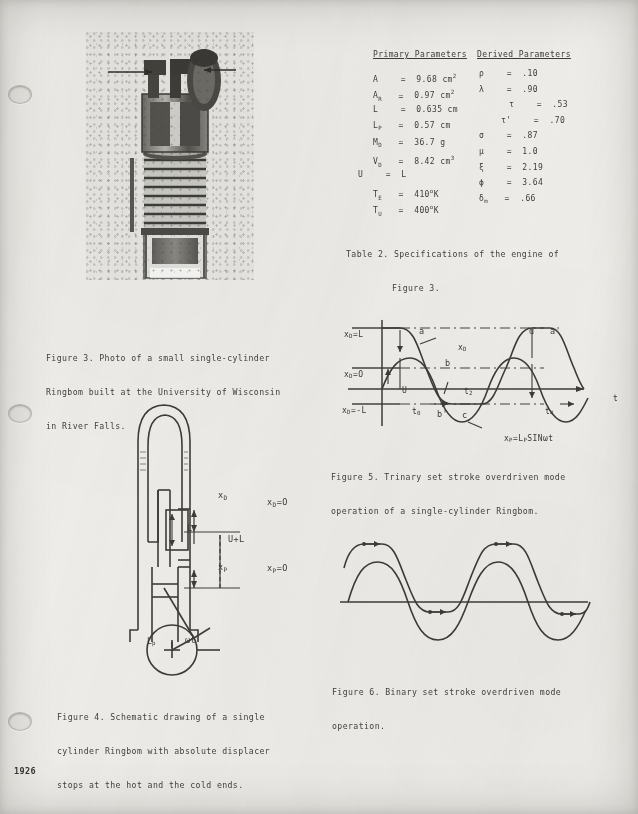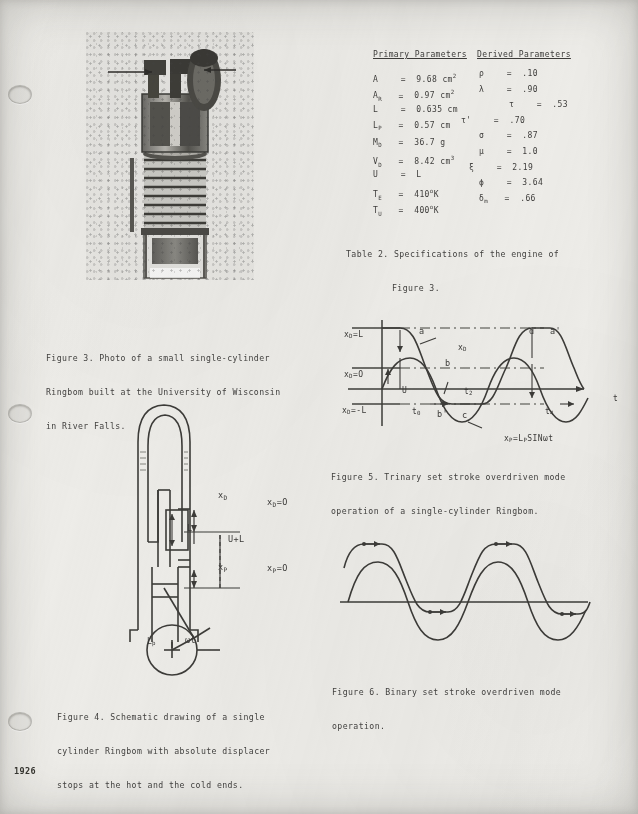--- a/index.html
+++ b/index.html
@@ -456,25 +456,25 @@
   <div class="txt" style="left:14px; top:766px; font-size:8.5px; font-weight:bold; color:#35342f;">1926</div>
 
   <div id="grain"></div>
   <div id="edgeshade"></div>
 <div class="txt tbl" style="left: 373px; top: 71px;"><span>A</span><span style="margin-left: 12px;">  =  </span><span>9.68</span><span> cm</span><sup>2</sup></div>
     <div class="txt tbl" style="left: 373px; top: 87.4px;"><span>A</span><sub>R</sub><span style="margin-left: 6px;">  =  </span><span>0.97</span><span> cm</span><sup>2</sup></div>
     <div class="txt tbl" style="left: 373px; top: 103.8px;"><span>L</span><span style="margin-left: 12px;">  =  </span><span>0.635</span><span> cm</span></div>
     <div class="txt tbl" style="left: 373px; top: 120.2px;"><span>L</span><sub>P</sub><span style="margin-left: 6px;">  =  </span><span>0.57</span><span> cm</span></div>
     <div class="txt tbl" style="left: 373px; top: 136.6px;"><span>M</span><sub>D</sub><span style="margin-left: 6px;">  =  </span><span>36.7</span><span> g</span></div>
     <div class="txt tbl" style="left: 373px; top: 153px;"><span>V</span><sub>D</sub><span style="margin-left: 6px;">  =  </span><span>8.42</span><span> cm</span><sup>3</sup></div>
-    <div class="txt tbl" style="left: 373px; top: 169.4px;"><span>U</span><span style="margin-left: 12px;">  =  </span><span>L</span></div>
+    <div class="txt tbl" style="left: 358px; top: 169.4px;"><span>U</span><span style="margin-left: 12px;">  =  </span><span>L</span></div>
     <div class="txt tbl" style="left: 373px; top: 185.8px;"><span>T</span><sub>E</sub><span style="margin-left: 6px;">  =  </span><span>410</span><sup>o</sup><span>K</span></div>
     <div class="txt tbl" style="left: 373px; top: 202.2px;"><span>T</span><sub>U</sub><span style="margin-left: 6px;">  =  </span><span>400</span><sup>o</sup><span>K</span></div>
     <div class="txt tbl" style="left: 479px; top: 68px;"><span>ρ</span><span style="margin-left: 12px;">  =  </span><span>.10</span></div>
     <div class="txt tbl" style="left: 479px; top: 83.6px;"><span>λ</span><span style="margin-left: 12px;">  =  </span><span>.90</span></div>
     <div class="txt tbl" style="left: 476px; top: 99.2px; margin-left: 33px;"><span>τ</span><span style="margin-left: 12px;">  =  </span><span>.53</span></div>
-    <div class="txt tbl" style="left: 461px; top: 114.8px; text-align: center;"><span>τ'</span><span style="margin-left: 12px;">  =  </span><span>.70</span></div>
+    <div class="txt tbl" style="left: 501px; top: 114.8px; text-align: center;"><span>τ'</span><span style="margin-left: 12px;">  =  </span><span>.70</span></div>
     <div class="txt tbl" style="left: 479px; top: 130.4px;"><span>σ</span><span style="margin-left: 12px;">  =  </span><span>.87</span></div>
     <div class="txt tbl" style="left: 479px; top: 146px;"><span>μ</span><span style="margin-left: 12px;">  =  </span><span>1.0</span></div>
-    <div class="txt tbl" style="left: 469px; top: 161.6px;"><span>ξ</span><span style="margin-left: 12px;">  =  </span><span>2.19</span></div>
+    <div class="txt tbl" style="left: 479px; top: 161.6px;"><span>ξ</span><span style="margin-left: 12px;">  =  </span><span>2.19</span></div>
     <div class="txt tbl" style="left: 479px; top: 177.2px;"><span>ϕ</span><span style="margin-left: 12px;">  =  </span><span>3.64</span></div>
     <div class="txt tbl" style="left: 479px; top: 192.8px;"><span>δ</span><sub>m</sub><span style="margin-left: 6px;">  =  </span><span>.66</span></div>
   </div>
 
 </body></html>

